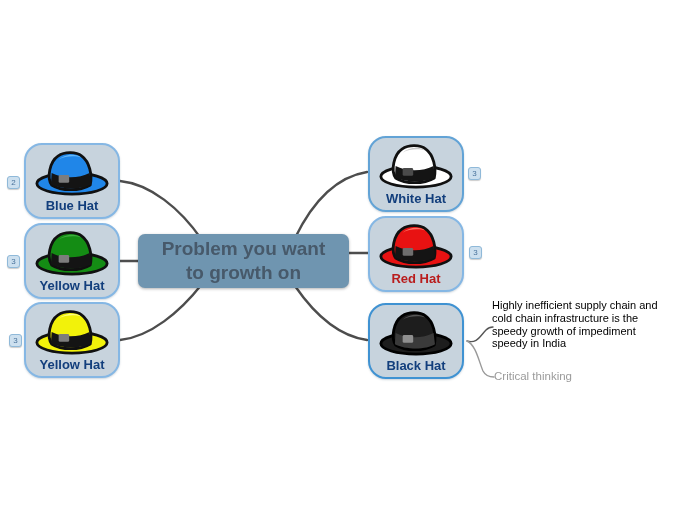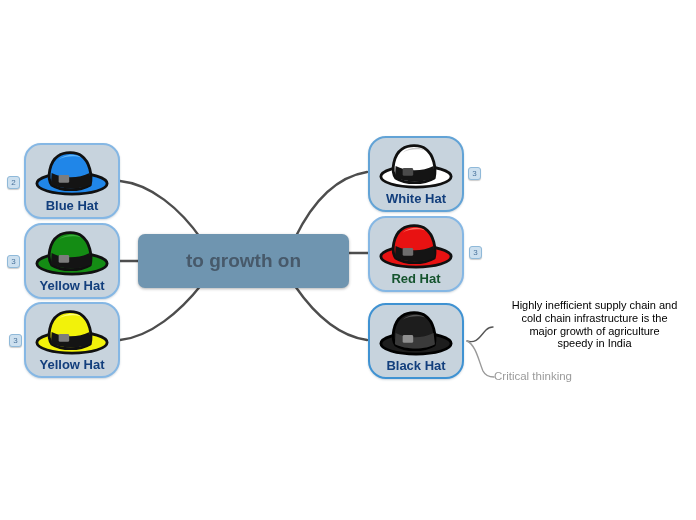--- a/index.html
+++ b/index.html
@@ -36,21 +36,21 @@
     background:#6f95b0;border-radius:7px;
     display:flex;flex-direction:column;align-items:center;justify-content:center;
     box-shadow:0 1px 3px rgba(0,0,0,.3);cursor:pointer;
   }
   .center-line{
     font-weight:bold;font-size:19px;line-height:24px;color:#47596a;text-align:center;
   }
 
   .note{
     position:absolute;left:492px;top:299px;width:205px;z-index:2;
-    font-size:11px;line-height:12.8px;color:#000000;cursor:pointer;text-align:center;
+    font-size:11px;line-height:12.8px;color:#000000;cursor:pointer;
   }
   .float-label{
     position:absolute;left:494px;top:370px;z-index:2;
     font-size:11.5px;color:#9b9b9b;cursor:pointer;
   }
 </style>
 </head>
 <body style="background: rgb(255, 255, 255);">
 
 <svg id="connector-layer">
@@ -58,24 +58,25 @@
   <path class="connector" d="M120 261 L146 261" stroke="#4d4d4d"></path>
   <path class="connector" d="M120 340 C150 337, 180 312, 202 284" stroke="#4d4d4d"></path>
   <path class="connector" d="M295 238 C312 203, 336 177, 367 172" stroke="#4d4d4d"></path>
   <path class="connector" d="M349 253 L368 253" stroke="#4d4d4d"></path>
   <path class="connector" d="M295 286 C315 315, 338 336, 367 340" stroke="#4d4d4d"></path>
   <path class="ann-connector" id="ann-dark" d="M467 341 C477 344, 480 336, 486 330 C488 328, 490 327, 493 327" stroke="#555555"></path>
   <path class="ann-connector" id="ann-light" d="M467 341 C476 345, 479 362, 483 371 C485 375, 489 377, 494 377" stroke="#999999"></path>
 </svg>
 
 <div class="center-node" style="background: rgb(111, 149, 176);">
+  <div class="center-line" style="color: rgb(71, 89, 106);">Problem you want</div>
   <div class="center-line" style="color: rgb(71, 89, 106);">to growth on</div>
 </div>
 
-<div class="hat-card" style="left: 24px; top: 143px; border-color: rgb(133, 183, 228); background: rgb(199, 211, 221); border-radius: 17px;">
+<div class="hat-card" style="left: 24px; top: 143px; border-color: rgb(133, 183, 228); background: rgb(199, 211, 221);">
   <svg class="hat-svg" viewBox="0 0 120 74">
     <ellipse class="brim" cx="60" cy="52" rx="50" ry="15" stroke-width="4" fill="#2086e8" stroke="#101010"></ellipse>
     <path class="crown" d="M31 54 C24 44 28 21 40 13 C49 7 65 6 74 13 C85 21 89 40 86 54 C71 63 45 63 31 54 Z" stroke-width="4" stroke-linejoin="round" fill="#2086e8" stroke="#101010"></path>
     <path class="band" d="M30 53 C45 61 75 61 87 53 L85 37 C70 45 46 45 31 37 Z" fill="#141414"></path>
     <rect class="buckle" x="41" y="40" width="15" height="11" rx="2" fill="#7d7d7d"></rect>
     <path class="shine" d="M41 18 C50 10 66 9 73 15 C64 12 50 13 41 18 Z" fill="#66b8f7"></path>
   </svg>
   <div class="hat-label" style="color: rgb(18, 62, 124);">Blue Hat</div>
 </div>
 
@@ -113,21 +114,21 @@
 </div>
 
 <div class="hat-card" style="left: 368px; top: 216px; border-color: rgb(133, 183, 228); background: rgb(199, 211, 221);">
   <svg class="hat-svg" viewBox="0 0 120 74">
     <ellipse class="brim" cx="60" cy="52" rx="50" ry="15" stroke-width="4" fill="#e81212" stroke="#101010"></ellipse>
     <path class="crown" d="M31 54 C24 44 28 21 40 13 C49 7 65 6 74 13 C85 21 89 40 86 54 C71 63 45 63 31 54 Z" stroke-width="4" stroke-linejoin="round" fill="#e81212" stroke="#101010"></path>
     <path class="band" d="M30 53 C45 61 75 61 87 53 L85 37 C70 45 46 45 31 37 Z" fill="#141414"></path>
     <rect class="buckle" x="41" y="40" width="15" height="11" rx="2" fill="#6e6e6e"></rect>
     <path class="shine" d="M41 18 C50 10 66 9 73 15 C64 12 50 13 41 18 Z" fill="#ff7365"></path>
   </svg>
-  <div class="hat-label" style="color: #14532d;">Red Hat</div>
+  <div class="hat-label" style="color: #b91c1c;">Red Hat</div>
 </div>
 
 <div class="hat-card" style="left: 368px; top: 303px; border-color: rgb(63, 146, 210); background: rgb(199, 211, 221);">
   <svg class="hat-svg" viewBox="0 0 120 74">
     <ellipse class="brim" cx="60" cy="52" rx="50" ry="15" stroke-width="4" fill="#1d1d1d" stroke="#000000"></ellipse>
     <path class="crown" d="M31 54 C24 44 28 21 40 13 C49 7 65 6 74 13 C85 21 89 40 86 54 C71 63 45 63 31 54 Z" stroke-width="4" stroke-linejoin="round" fill="#1d1d1d" stroke="#000000"></path>
     <path class="band" d="M30 53 C45 61 75 61 87 53 L85 37 C70 45 46 45 31 37 Z" fill="#3a3a3a"></path>
     <rect class="buckle" x="41" y="40" width="15" height="11" rx="2" fill="#8f8f8f"></rect>
     <path class="shine" d="M41 18 C50 10 66 9 73 15 C64 12 50 13 41 18 Z" fill="#565656"></path>
   </svg>
@@ -136,17 +137,17 @@
 
 <div class="badge" style="left: 7px; top: 176px; background: rgb(205, 224, 239); border-color: rgb(143, 185, 217); color: rgb(73, 114, 155);">2</div>
 <div class="badge" style="left: 7px; top: 255px; background: rgb(205, 224, 239); border-color: rgb(143, 185, 217); color: rgb(73, 114, 155);">3</div>
 <div class="badge" style="left: 9px; top: 334px; background: rgb(205, 224, 239); border-color: rgb(143, 185, 217); color: rgb(73, 114, 155);">3</div>
 <div class="badge" style="left: 468px; top: 167px; background: rgb(205, 224, 239); border-color: rgb(143, 185, 217); color: rgb(73, 114, 155);">3</div>
 <div class="badge" style="left: 469px; top: 246px; background: rgb(205, 224, 239); border-color: rgb(143, 185, 217); color: rgb(73, 114, 155);">3</div>
 
 <div class="note" style="color: rgb(0, 0, 0);">
   <div>Highly inefficient supply chain and</div>
   <div>cold chain infrastructure is the</div>
-  <div>major growth of agriculture</div>
+  <div>speedy growth of impediment</div>
   <div>speedy in India</div>
 </div>
 
 <div class="float-label" style="color: rgb(155, 155, 155);">Critical thinking</div>
 
 </body></html>

